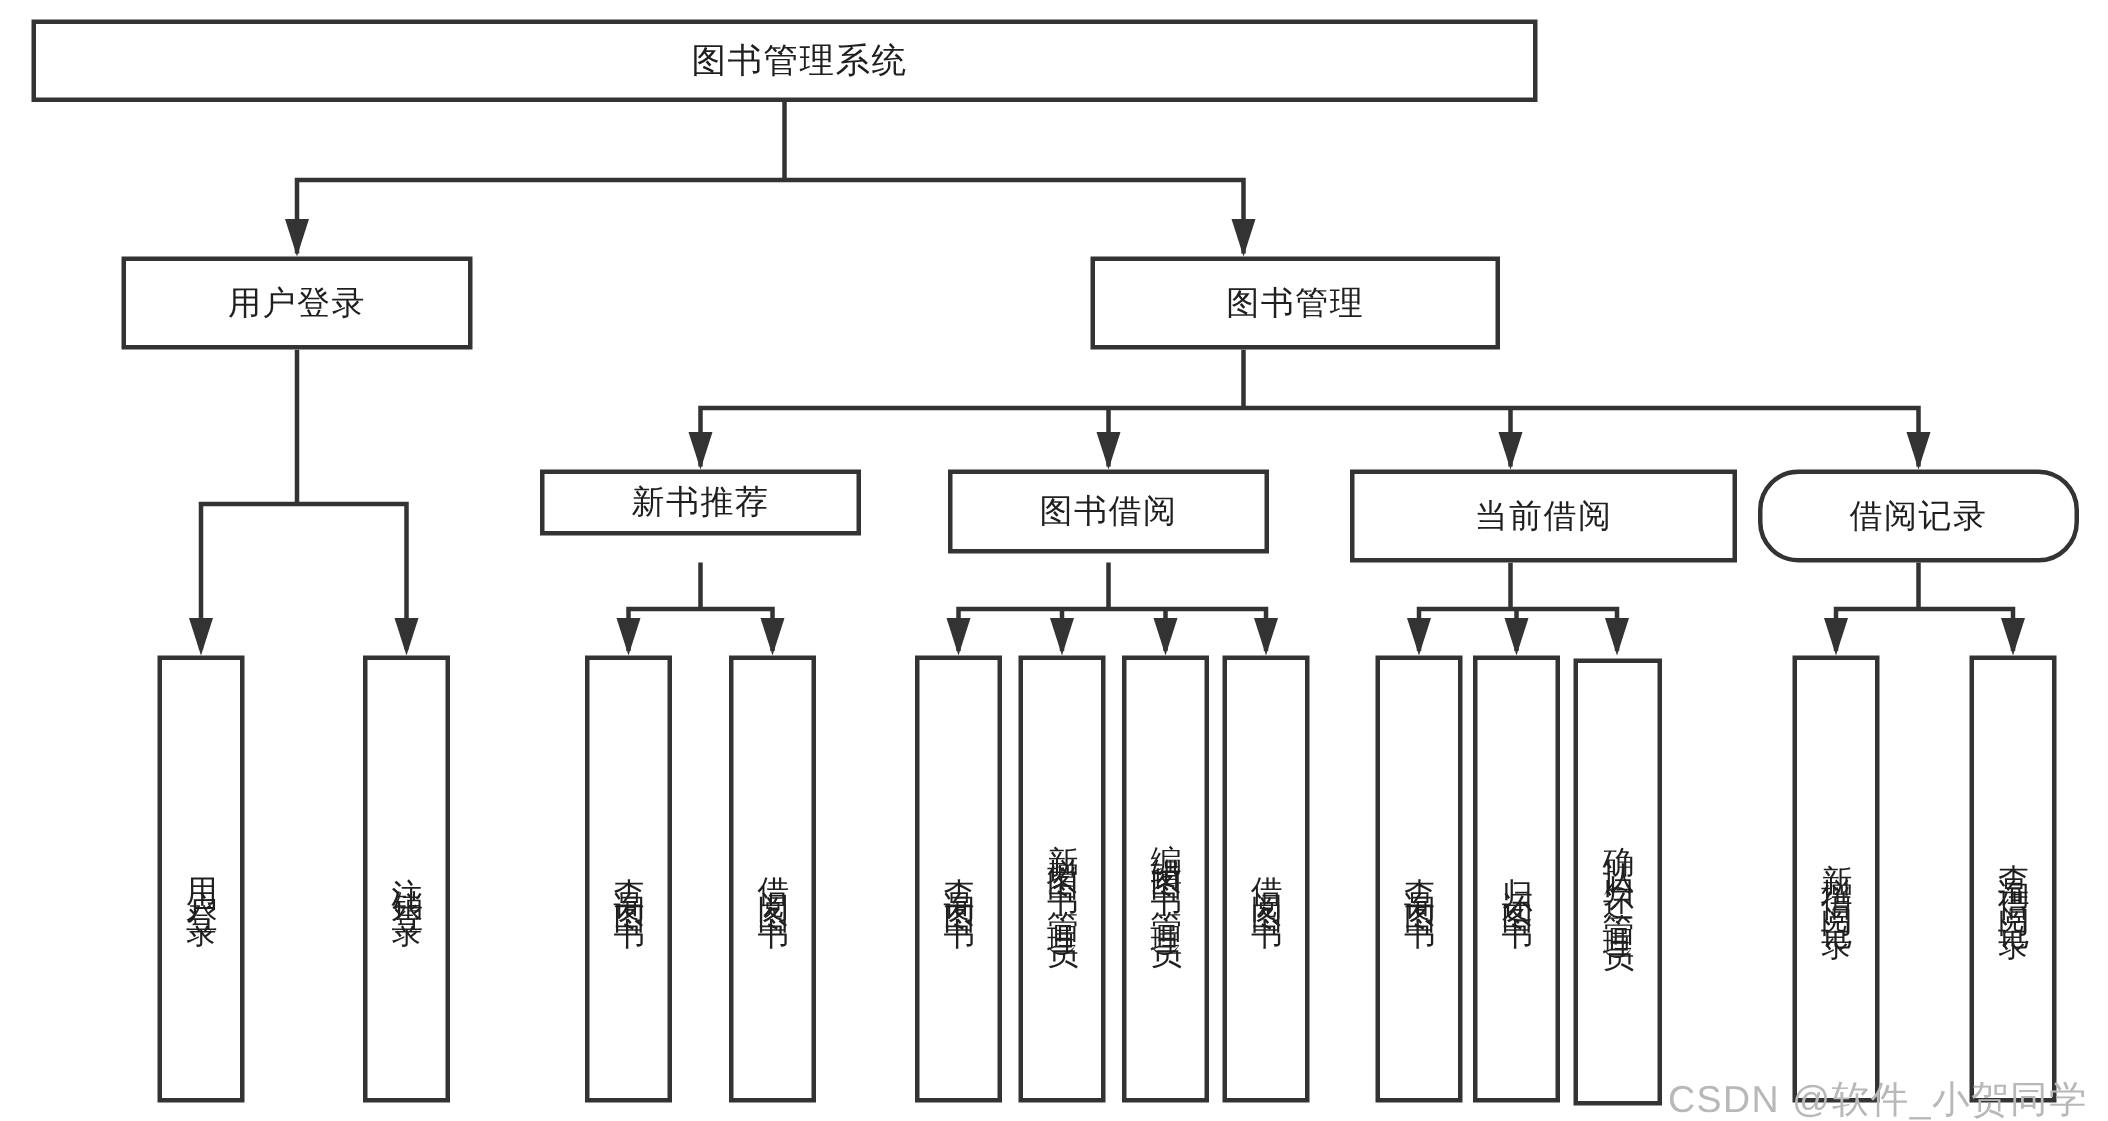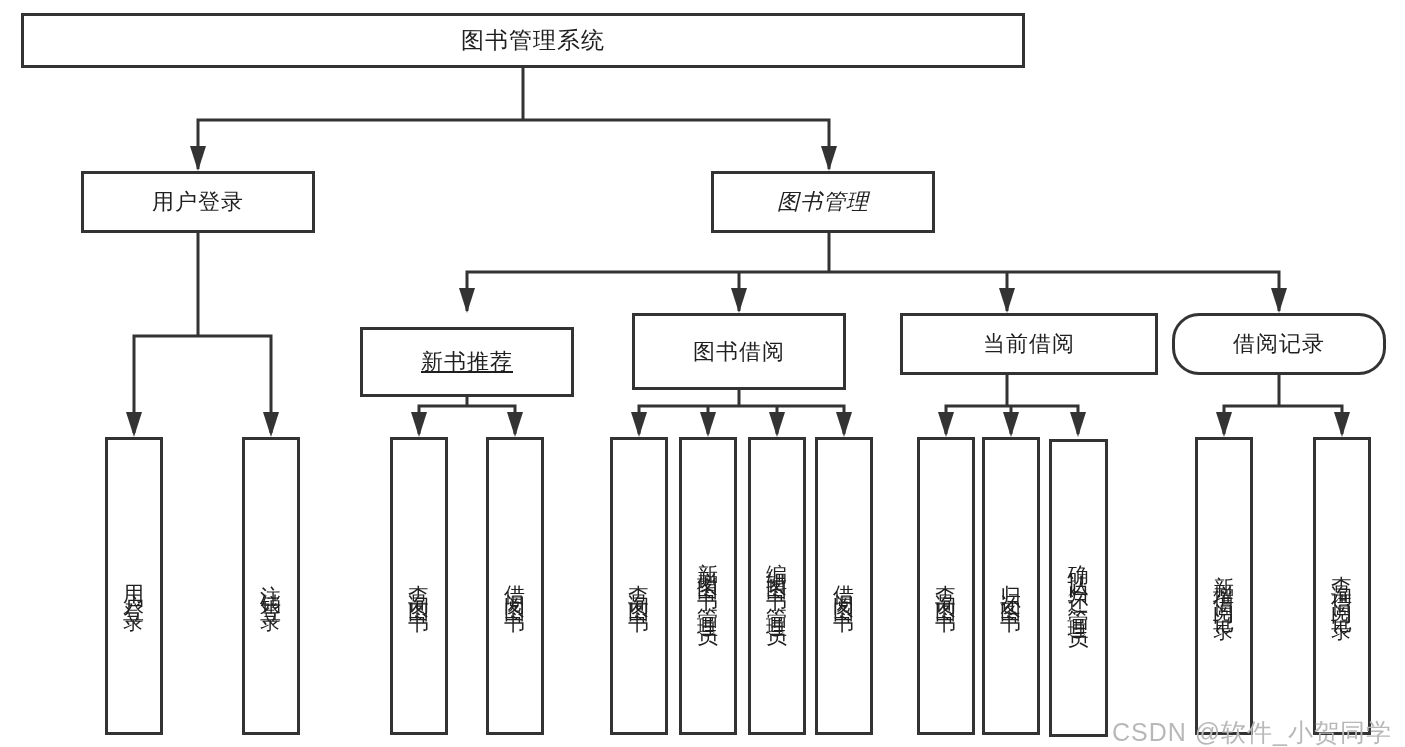--- a/index.html
+++ b/index.html
@@ -92,28 +92,28 @@
     <path class="ar" d="M1342,437 l-8,-25 h16 z"></path>
   </svg>
 
   <div class="box root" style="left:21px; top:13px; width:1004px; height:55px;padding-left:20px;">
     <span>图书管理系统</span>
   </div>
 
   <div class="box" style="left:81px; top:171px; width:234px; height:62px;">
     <span>用户登录</span>
   </div>
-  <div class="box" style="left:711px; top:171px; width:224px; height:62px;font-style:italic;">
+  <div class="box" style="left:727px; top:171px; width:273px; height:62px;">
     <span>图书管理</span>
   </div>
 
-  <div class="box" style="left:360px; top:327px; width:214px; height:70px;text-decoration:underline;">
+  <div class="box" style="left:360px; top:313px; width:214px; height:44px;">
     <span>新书推荐</span>
   </div>
-  <div class="box" style="left:632px; top:313px; width:214px; height:77px;">
+  <div class="box" style="left:632px; top:313px; width:214px; height:56px;">
     <span>图书借阅</span>
   </div>
   <div class="box" style="left:900px; top:313px; width:258px; height:62px;">
     <span>当前借阅</span>
   </div>
   <div class="box" style="left:1172px; top:313px; width:214px; height:62px;border-radius:27px;">
     <span>借阅记录</span>
   </div>
 
   <div class="box leaf" style="left:105px; top:437px; width:58px; height:298px;">

